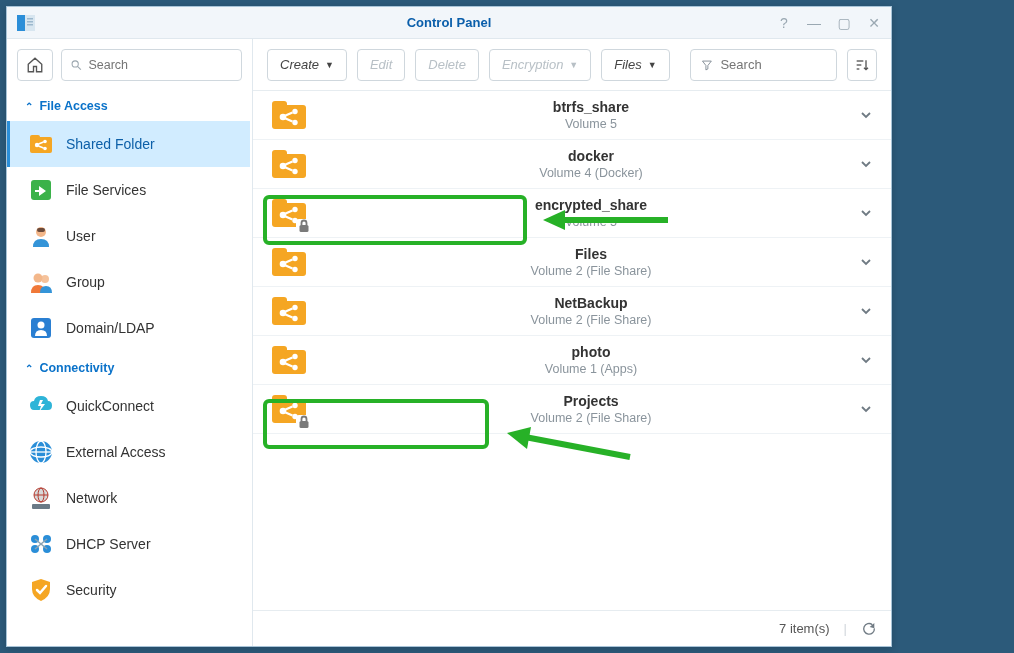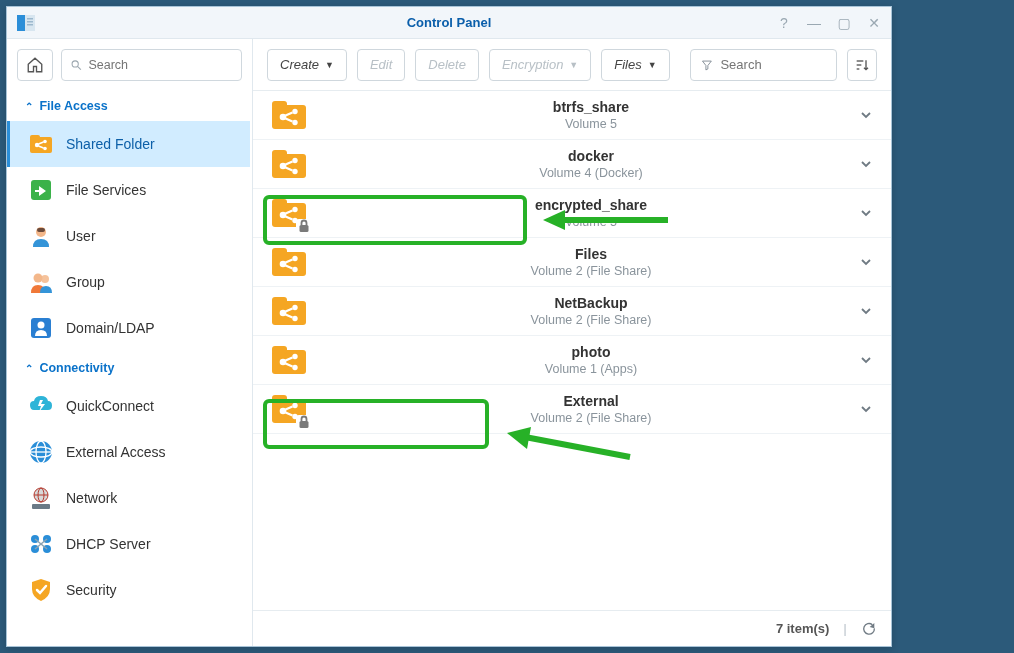--- a/index.html
+++ b/index.html
@@ -38,21 +38,21 @@
   .list { flex:1; overflow-y:auto; position:relative;}
   .row { display:flex; align-items:center; padding: 8px 18px; border-bottom:1px solid #eef2f5; cursor:pointer; position:relative;text-align:center;}
   .folder-ic { width:36px; height:32px; margin-right:16px; position:relative; flex-shrink:0;}
   .row-text{flex:1; min-width:0;}
   .row-name{font-size:14px; font-weight:700; color:#333; margin-bottom:2px;}
   .row-sub{font-size:12.5px; color:#8a949c;}
   .row-chev{color:#6f7a83; font-size:13px;}
   .lock-badge{position:absolute; right:-5px; bottom:-4px; background:#fff; border-radius:3px; padding:0px 1px;}
   .highlight-box{position:absolute; border:4px solid #27b127; border-radius:6px; pointer-events:none;}
   .arrow{position:absolute; pointer-events:none;}
-  .statusbar { height:36px; border-top:1px solid #e6ecf0; display:flex; align-items:center; justify-content:flex-end; padding:0 14px; gap:14px; font-size:13px; color:#555;font-weight:bold;}
+  .statusbar { height:36px; border-top:1px solid #e6ecf0; display:flex; align-items:center; justify-content:flex-end; padding:0 14px; gap:14px; font-size:13px; color:#555;}
   .refresh-ic{cursor:pointer; color:#6f7a83;}
   svg{display:block;}
 </style>
 </head>
 <body>
 
 <div class="window">
 
   <div class="titlebar">
     <div class="titlebar-icon">
@@ -411,21 +411,21 @@
                 <line x1="14.5" y1="19.5" x2="21.5" y2="22.5" stroke="#fff" stroke-width="2.2"></line>
               </svg>
               <span class="lock-badge">
                 <svg width="14" height="14" viewBox="0 0 14 14">
                   <rect x="2.5" y="6" width="9" height="7" rx="1.5" fill="#7a7a7a"></rect>
                   <path d="M4.5 6 L4.5 4 A2.5 2.5 0 0 1 9.5 4 L9.5 6" fill="none" stroke="#7a7a7a" stroke-width="1.8"></path>
                 </svg>
               </span>
             </div>
             <div class="row-text">
-              <div class="row-name">External</div>
+              <div class="row-name">Projects</div>
               <div class="row-sub">Volume 2 (File Share)</div>
             </div>
             <div class="row-chev">
               <svg width="14" height="14" viewBox="0 0 14 14">
                 <path d="M3 5 L7 9 L11 5" fill="none" stroke="#6f7a83" stroke-width="1.8"></path>
               </svg>
             </div>
           </div>
           <div class="highlight-box" style="left:10px; top:104px; width:264px; height:50px;"></div>
         <div class="arrow" style="left:290px; top:116px;">

